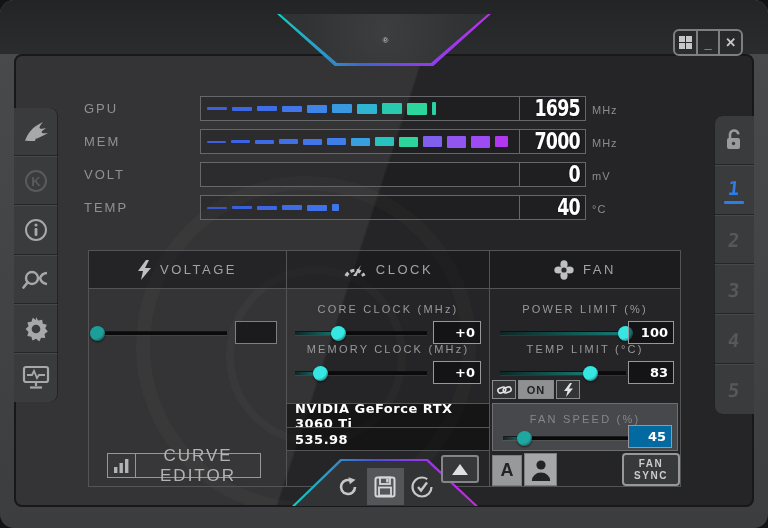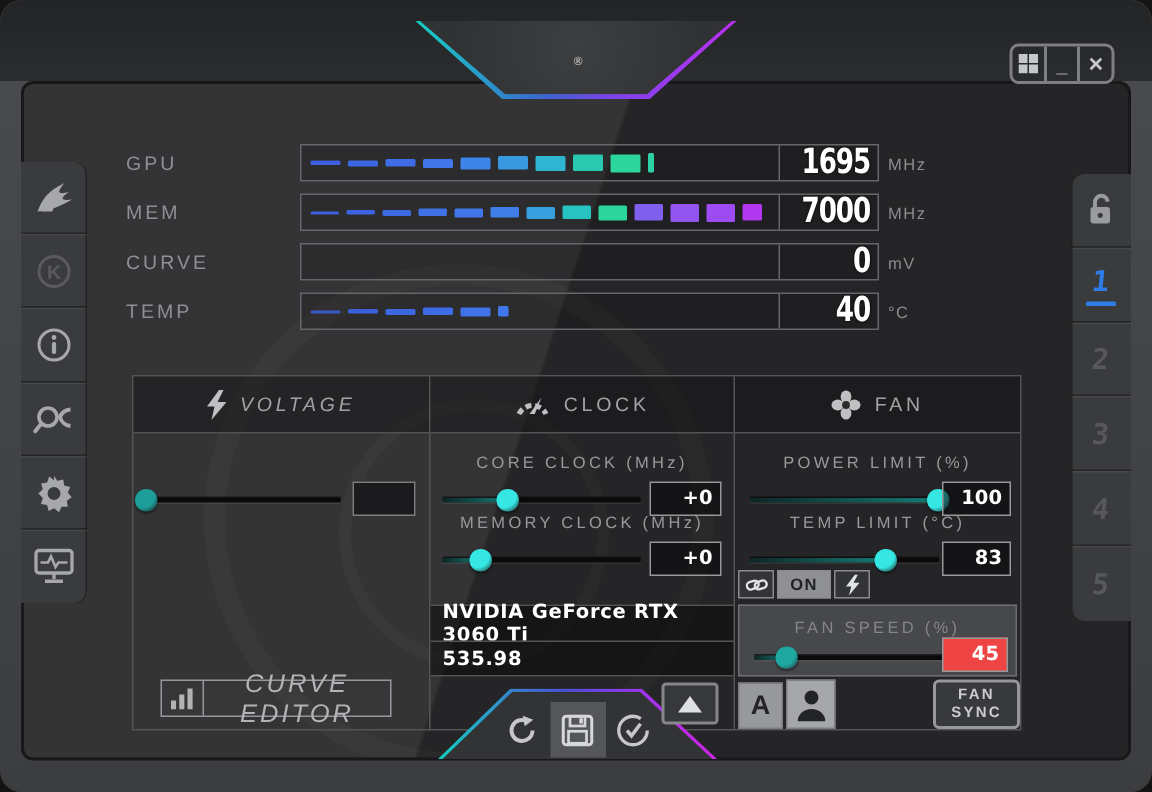--- a/index.html
+++ b/index.html
@@ -61,21 +61,21 @@
   .gsegs{position:absolute;left:6px;top:0;bottom:0;width:306px;display:flex;align-items:center;gap:5px;}
   .gsegs i{display:block;border-radius:1px;flex:0 0 auto;}
   .gval{position:absolute;right:5px;top:-2px;width:62px;text-align:right;color:#fff;
         font-family:"DejaVu Sans",sans-serif;font-weight:800;font-size:23px;letter-spacing:-1px;
         transform:scaleX(.76);transform-origin:100% 50%;text-shadow:0 0 2px #000;}
   .gunit{position:absolute;left:592px;top:8px;font-size:11px;font-weight:normal;color:#8b8c8e;letter-spacing:1px;}
   
   .panels{position:absolute;left:88px;top:250px;width:593px;height:237px;border:1px solid #535456;
           display:flex;z-index:10;}
   .pcol{position:relative;border-left:1px solid #535456;flex:0 0 auto;height:100%;}
-  .pcol:first-child{border-left:none;font-style:italic;}
+  .pcol:first-child{border-left:none;}
   .phead{position:absolute;left:0;right:0;top:0;height:38px;border-bottom:1px solid #535456;
          background:rgba(18,18,20,.45);display:flex;align-items:center;justify-content:center;gap:9px;
          color:#a2a3a5;font-size:13px;letter-spacing:2.5px;}
   .plabel{position:absolute;white-space:nowrap;font-size:11px;letter-spacing:2.2px;color:#98999b;}
   .plabel.dim{color:#6e6f71;}
   .vbox{position:absolute;height:23px;border:1px solid #97989a;background:rgba(8,8,9,.55);
         color:#fff;font-family:"DejaVu Sans",sans-serif;font-weight:800;font-size:13px;
         display:flex;align-items:center;justify-content:flex-end;padding-right:5px;}
   .slider{position:absolute;height:16px;}
   .slider .track{position:absolute;left:0;right:0;top:7px;height:3px;background:#0a0a0b;
@@ -254,21 +254,21 @@
           <i style="width: 19px; height: 12px; background: rgb(147, 85, 240);"></i>
           <i style="width: 19px; height: 12px; background: rgb(156, 76, 242);"></i>
           <i style="width: 13px; height: 11px; background: rgb(178, 56, 240);"></i>
         </div>
       <div class="gdiv"></div>
       <div class="gval">7000</div>
     </div>
     <div class="gunit">MHz</div>
   </div>
   <div class="grow" style="top:162px">
-    <div class="glabel">CURVE</div>
+    <div class="glabel">VOLT</div>
     <div class="gbox">
       <div class="gsegs"></div>
       <div class="gdiv"></div>
       <div class="gval">0</div>
     </div>
     <div class="gunit">mV</div>
   </div>
   <div class="grow" style="top:195px">
     <div class="glabel">TEMP</div>
     <div class="gbox">
@@ -384,21 +384,21 @@
         </svg>
       </div>
 
       <div class="fanbox" style="top:152px;height:48px">
         <div class="plabel" style="left:50%;transform:translateX(-50%);top:9px;color:#85868a">FAN SPEED (%)</div>
         <div class="slider" style="left:10px;top:26px;width:130px">
           <div class="track"></div>
             <div class="fill" style="width: 17%;"></div>
             <div class="knob" style="left: calc(17% - 8px); background: radial-gradient(circle at 35% 30%, rgb(31, 167, 162), rgb(31, 167, 162) 55%, rgba(0, 0, 0, 0.45));"></div>
         </div>
-        <div class="vbox" style="right:5px;top:21px;width:44px;background:#ef4444">45</div>
+        <div class="vbox" style="right:5px;top:21px;width:44px;background:#0369a1">45</div>
       </div>
 
       <div class="sqbtn" style="left:2px;top:204px;width:30px;height:31px;background:#98999b;color:#232426;font-size:18px;font-weight:bold">A</div>
       <div class="sqbtn" style="left:34px;top:202px;width:33px;height:33px;background:#a6a7a9">
         <svg width="20" height="22" viewBox="0 0 20 22">
           <circle cx="10" cy="6" r="4.6" fill="#232426"></circle>
           <path d="M0.8 22 a9.2 8.4 0 0 1 18.4 0 Z" fill="#232426"></path>
         </svg>
       </div>
       <div class="fansync" style="right:0;top:202px;width:58px;height:33px">FAN

